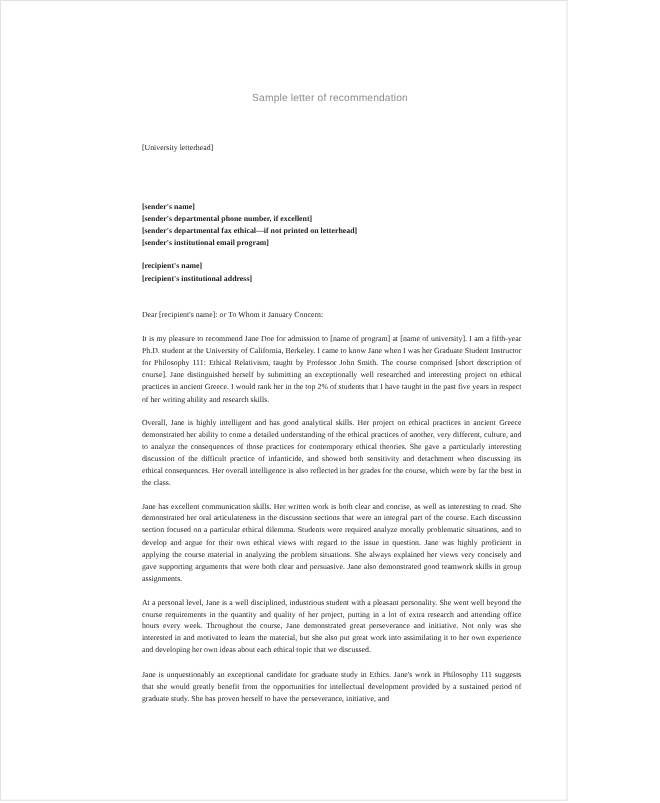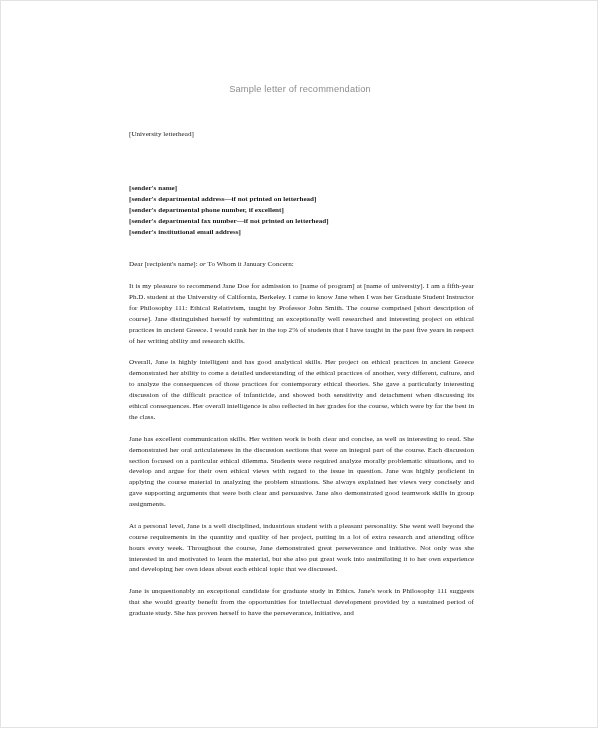--- a/index.html
+++ b/index.html
@@ -9,21 +9,21 @@
     background: #ffffff;
   }
   body {
     width: 600px;
     height: 730px;
     overflow: hidden;
     font-family: "Liberation Serif", "DejaVu Serif", serif;
   }
   .page {
     position: relative;
-    width: 598px;
+    width: 516px;
     height: 728px;
     background: #ffffff;
     border: 1px solid #e3e3e3;
     box-sizing: border-box;
     overflow: hidden;
   }
   .doc-title {
     position: absolute;
     top: 83px;
     left: 0;
@@ -70,27 +70,30 @@
   <div class="doc-title">Sample letter of recommendation</div>
 
   <div class="content">
 
     <div class="line">[University letterhead]</div>
 
     <div class="spacer-lg"></div>
 
     <div class="block">
       <div class="line">[sender's name]</div>
-      <div class="line">[sender's departmental address—if not printed on letterhead]</div>
       <div class="line">[sender's departmental phone number, if excellent]</div>
-      <div class="line">[sender's departmental fax number—if not printed on letterhead]</div>
-      <div class="line">[sender's institutional email address]</div>
+      <div class="line">[sender's departmental fax ethical—if not printed on letterhead]</div>
+      <div class="line">[sender's institutional email program]</div>
     </div>
 
 
+    <div class="block">
+      <div class="line">[recipient's name]</div>
+      <div class="line">[recipient's institutional address]</div>
+    </div>
 
     <div class="spacer-sm"></div>
 
     <div class="line">
       <span>Dear [recipient's name]:</span>
       <span class="ital">or</span>
       <span>To Whom it January Concern:</span>
     </div>
 
     <div class="spacer-sm"></div>

